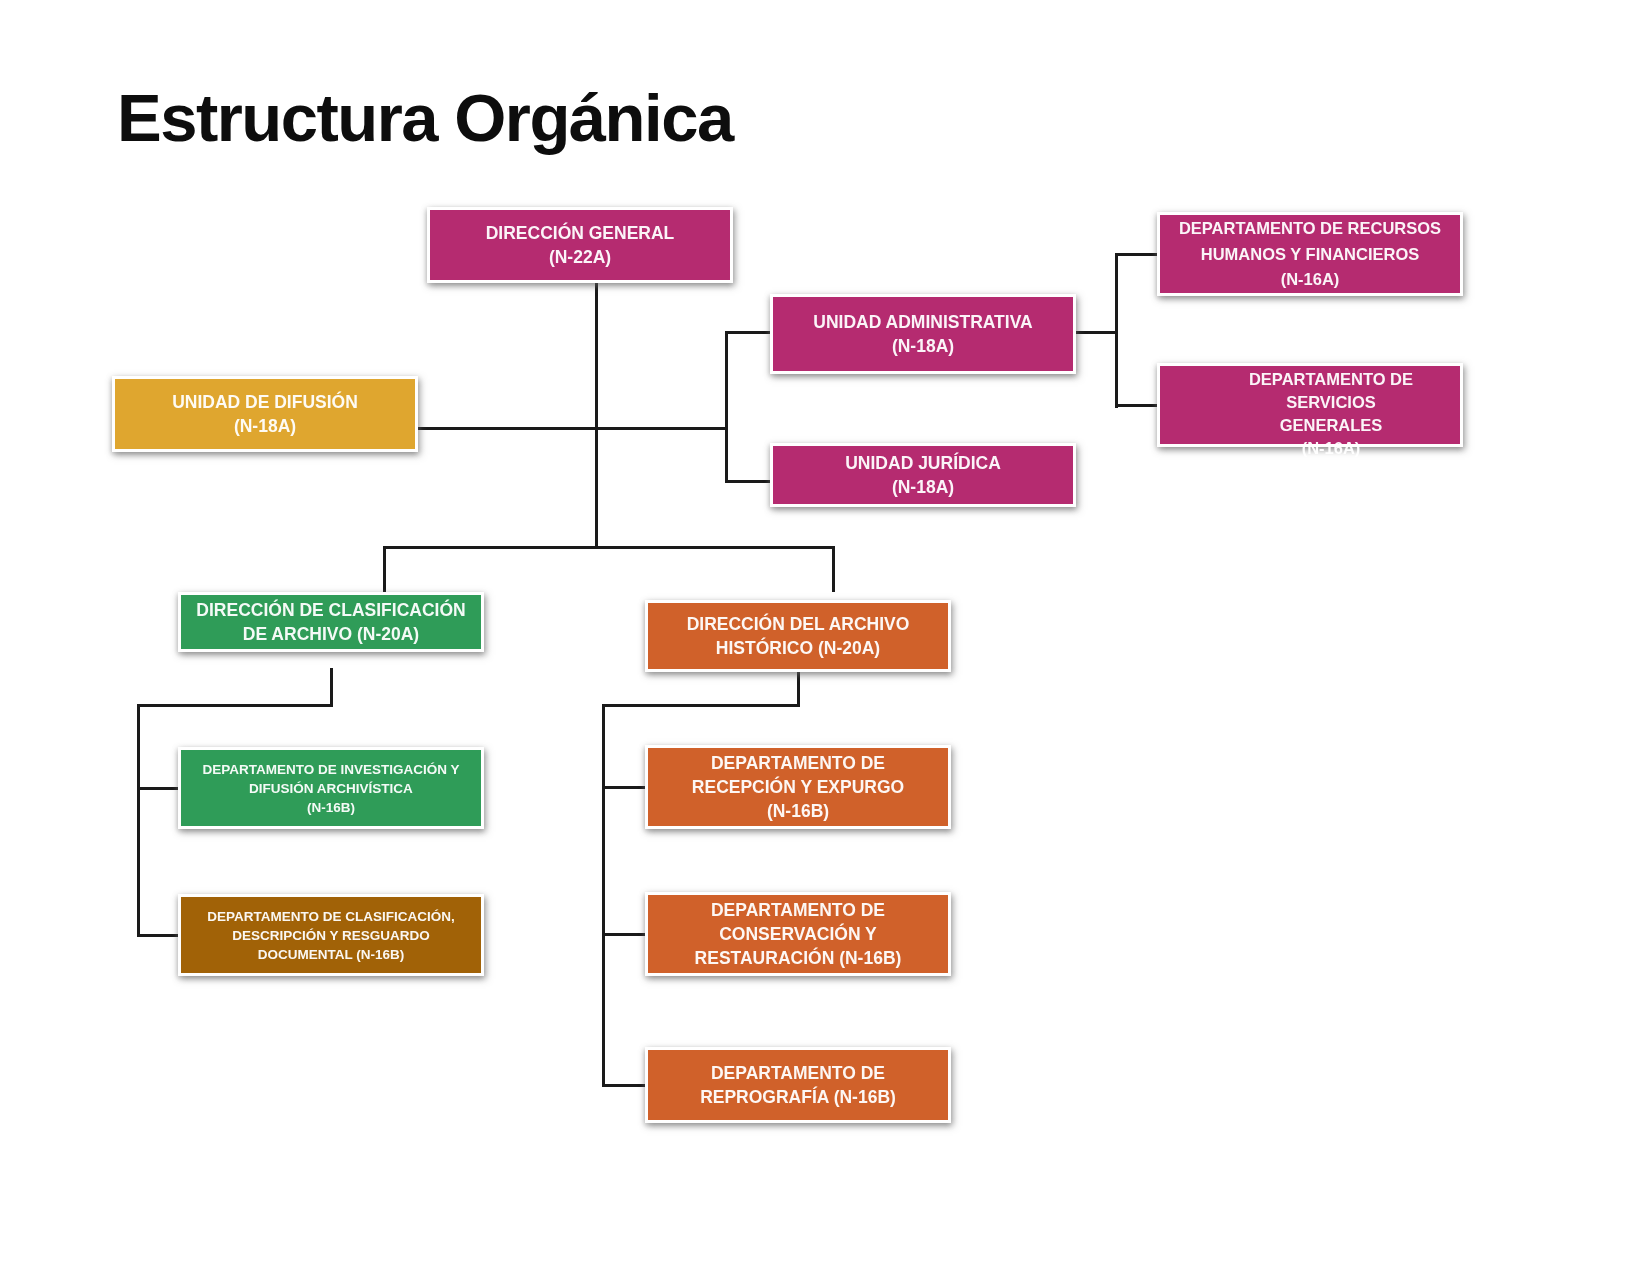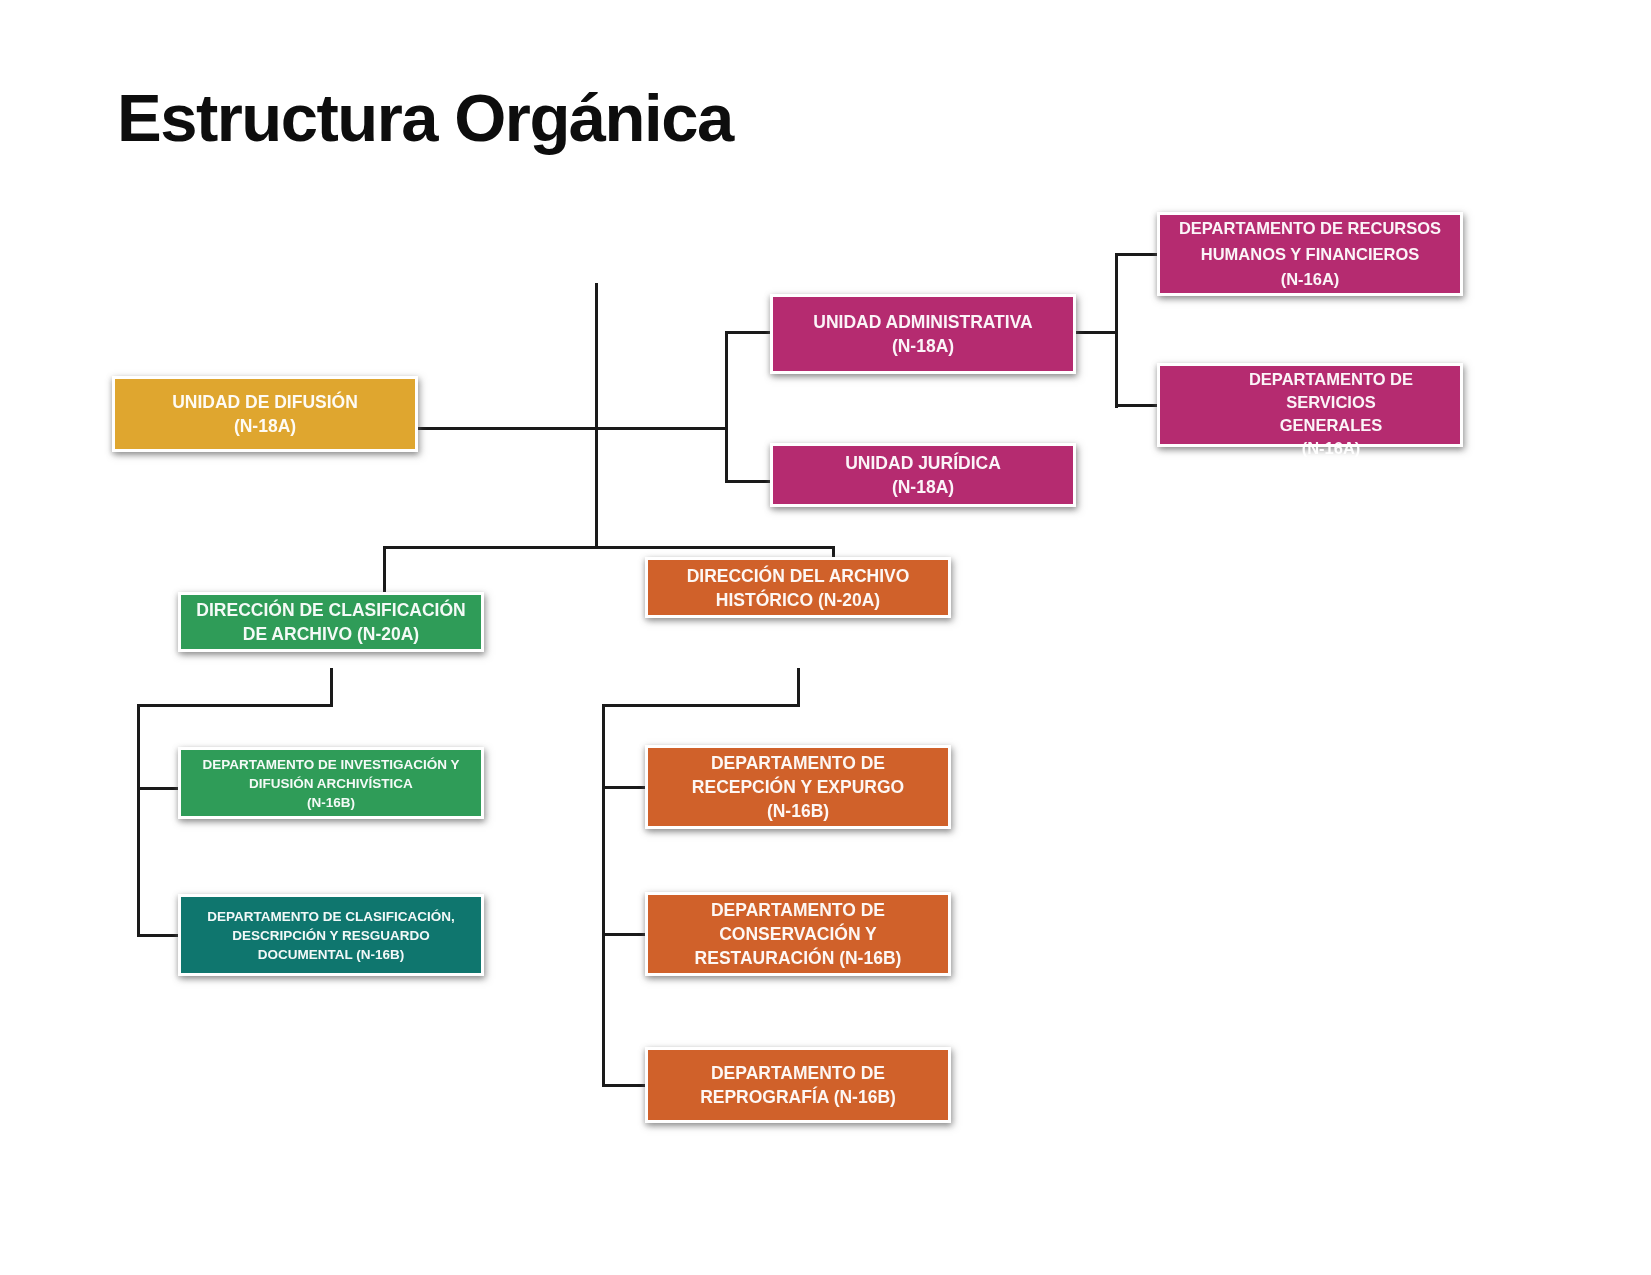--- a/index.html
+++ b/index.html
@@ -66,20 +66,24 @@
   <div class="vline" style="left: 137px; top: 704px; height: 233px; background-color: rgb(26, 26, 26);"></div>
   <div class="hline" style="left: 137px; top: 787px; width: 41px; background-color: rgb(26, 26, 26);"></div>
   <div class="hline" style="left: 137px; top: 934px; width: 41px; background-color: rgb(26, 26, 26);"></div>
   <div class="vline" style="left: 797px; top: 668px; height: 39px; background-color: rgb(26, 26, 26);"></div>
   <div class="hline" style="left: 602px; top: 704px; width: 198px; background-color: rgb(26, 26, 26);"></div>
   <div class="vline" style="left: 602px; top: 704px; height: 383px; background-color: rgb(26, 26, 26);"></div>
   <div class="hline" style="left: 602px; top: 786px; width: 43px; background-color: rgb(26, 26, 26);"></div>
   <div class="hline" style="left: 602px; top: 933px; width: 43px; background-color: rgb(26, 26, 26);"></div>
   <div class="hline" style="left: 602px; top: 1084px; width: 43px; background-color: rgb(26, 26, 26);"></div>
 
+  <div class="node fs-lg" style="left: 427px; top: 207px; height: 76px; background-color: rgb(181, 43, 112);">
+    <span class="line">DIRECCIÓN GENERAL</span>
+    <span class="line">(N-22A)</span>
+  </div>
 
   <div class="node fs-lg" style="left: 770px; top: 294px; height: 80px; background-color: rgb(181, 43, 112);">
     <span class="line">UNIDAD ADMINISTRATIVA</span>
     <span class="line">(N-18A)</span>
   </div>
 
   <div class="node fs-md" style="left: 1157px; top: 212px; height: 84px; background-color: rgb(181, 43, 112);">
     <span class="line">DEPARTAMENTO DE RECURSOS</span>
     <span class="line">HUMANOS Y FINANCIEROS</span>
     <span class="line">(N-16A)</span>
@@ -99,32 +103,32 @@
   <div class="node fs-lg" style="left: 770px; top: 443px; height: 64px; background-color: rgb(181, 43, 112);">
     <span class="line">UNIDAD JURÍDICA</span>
     <span class="line">(N-18A)</span>
   </div>
 
   <div class="node fs-lg" style="left: 178px; top: 592px; height: 60px; background-color: rgb(47, 156, 88);">
     <span class="line">DIRECCIÓN DE CLASIFICACIÓN</span>
     <span class="line">DE ARCHIVO (N-20A)</span>
   </div>
 
-  <div class="node fs-lg" style="left: 645px; top: 557px; height: 61px; background-color: rgb(208, 97, 42);">
+  <div class="node fs-lg" style="left: 645px; top: 600px; height: 72px; background-color: rgb(208, 97, 42);">
     <span class="line">DIRECCIÓN DEL ARCHIVO</span>
     <span class="line">HISTÓRICO (N-20A)</span>
   </div>
 
-  <div class="node fs-sm" style="left: 178px; top: 747px; height: 72px; background-color: rgb(47, 156, 88);">
+  <div class="node fs-sm" style="left: 178px; top: 747px; height: 82px; background-color: rgb(47, 156, 88);">
     <span class="line">DEPARTAMENTO DE INVESTIGACIÓN Y</span>
     <span class="line">DIFUSIÓN ARCHIVÍSTICA</span>
     <span class="line">(N-16B)</span>
   </div>
 
-  <div class="node fs-sm" style="left: 178px; top: 894px; height: 82px; background-color: #0f766e;">
+  <div class="node fs-sm" style="left: 178px; top: 894px; height: 82px; background-color: #a16207;">
     <span class="line">DEPARTAMENTO DE CLASIFICACIÓN,</span>
     <span class="line">DESCRIPCIÓN Y RESGUARDO</span>
     <span class="line">DOCUMENTAL  (N-16B)</span>
   </div>
 
   <div class="node fs-lg" style="left: 645px; top: 745px; height: 84px; background-color: rgb(208, 97, 42);">
     <span class="line">DEPARTAMENTO DE</span>
     <span class="line">RECEPCIÓN Y EXPURGO</span>
     <span class="line">(N-16B)</span>
   </div>

